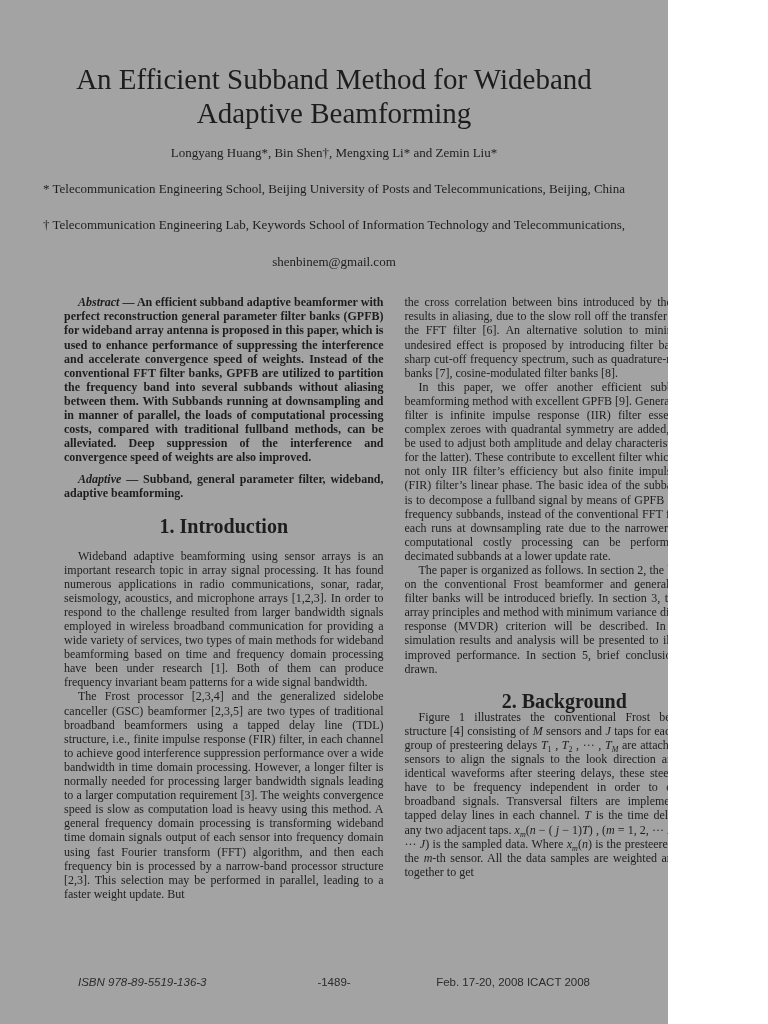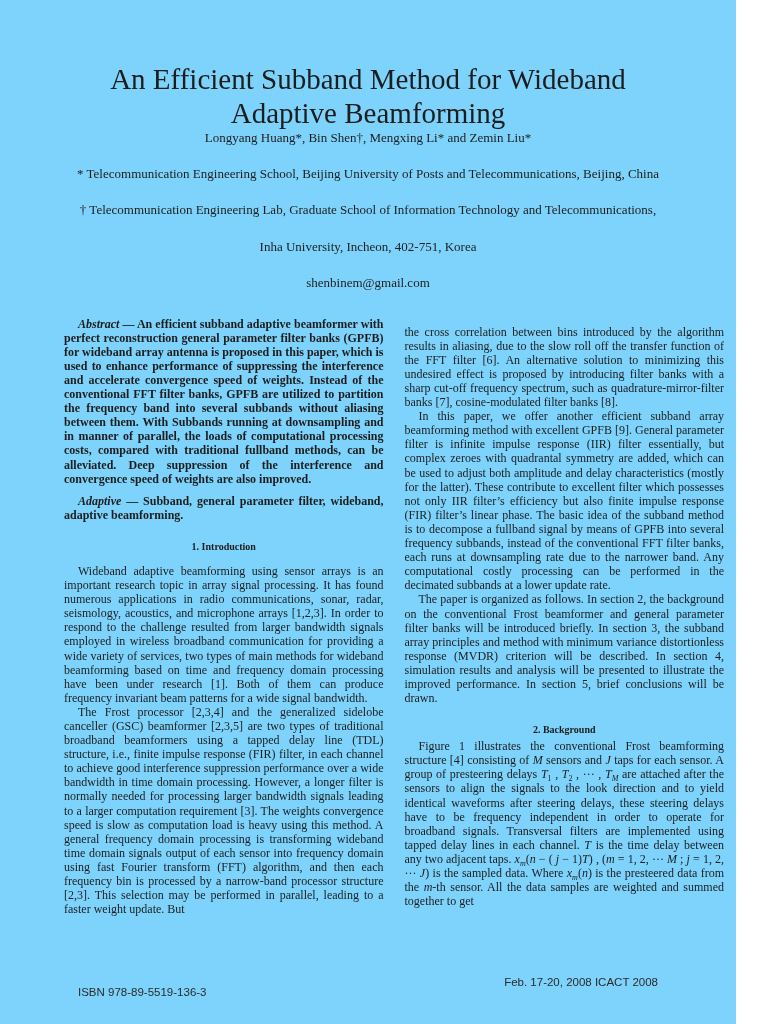--- a/index.html
+++ b/index.html
@@ -1,74 +1,73 @@
 <!DOCTYPE html>
 <html><head>
 <meta charset="utf-8">
 <style>
   * { margin:0; padding:0; box-sizing:border-box; }
   html,body { width:768px; height:1024px; background:#ffffff; }
   .page {
-    position:relative; width:736px; height:1024px;
-    background:#7dd3fc; color:#1d1d1d;
+    position:relative; width:668px; height:1024px;
+    background:#a3a3a3; color:#1d1d1d;
     font-family:"Liberation Serif","DejaVu Serif",serif;
     overflow:hidden;
   }
   .header { padding-top:62px; text-align:center; }
   .title {
     font-size:29px; line-height:34px; font-weight:400;
     width:620px; margin:0 auto; text-align:center;
   }
-  .authors { font-size:13px; line-height:16px; }
+  .authors { margin-top:15px; font-size:13px; line-height:16px; }
   .affils { margin-top:1px; font-size:13px; }
   .affil-line { line-height:16.4px;margin-top:20px; }
   .columns {
     display:flex; gap:21px;
-    width:660px; margin:25px 0 0 64px;align-items:center;
+    width:660px; margin:25px 0 0 64px;
   }
   .col { width:319.5px; flex:0 0 319.5px; }
   .col p {
     text-align:justify; text-justify:inter-word;
     font-size:12px; line-height:14.1px; text-indent:14px;
   }
   .abstract, .keywords {
     font-weight:700; font-size:10.9px; line-height:13.4px;
   }
   .keywords { margin-top:8px; }
   .lead { font-style:italic; }
   .sec-heading {
-    font-size:10px; font-weight:700; text-align:center;
+    font-size:20px; font-weight:700; text-align:center;
     margin-top:17px; line-height:16px;
   }
-  .p-first { margin-top:9px; }
+  .p-first { margin-top:15px; }
   .noindent { text-indent:0 !important; }
   .bg-heading { }
   .bg-p { margin-top:1px; }
   sub { font-size:8px; line-height:0; }
   .footer {
     position:absolute; top:976px; left:0; right:0; height:16px;
     font-family:"Liberation Sans","DejaVu Sans",sans-serif;
     font-size:11.5px; color:#2b2b2b;
   }
-  .footer-isbn { position:absolute; left:78px; top:10px; }
+  .footer-isbn { position:absolute; left:78px; top:0;font-style:italic; }
   .footer-page { position:absolute; left:0; right:0; top:0; text-align:center; }
   .footer-date { position:absolute; right:78px; top:0;margin-left:12px; }
 </style>
 </head>
 <body>
 
 <div class="page">
 
   <div class="header">
     <h1 class="title">An Efficient Subband Method for Wideband Adaptive Beamforming</h1>
     <div class="authors">Longyang Huang*, Bin Shen†, Mengxing Li* and Zemin Liu*</div>
     <div class="affils">
       <div class="affil-line">* Telecommunication Engineering School, Beijing University of Posts and Telecommunications, Beijing, China</div>
-      <div class="affil-line">† Telecommunication Engineering Lab, Graduate School of Information Technology and Telecommunications,</div>
-      <div class="affil-line">Inha University, Incheon, 402-751, Korea</div>
+      <div class="affil-line">† Telecommunication Engineering Lab, Keywords School of Information Technology and Telecommunications,</div>
       <div class="affil-line">shenbinem@gmail.com</div>
     </div>
   </div>
 
   <div class="columns">
 
     <div class="col">
       <p class="abstract"><span class="lead">Abstract</span><span> — An efficient subband adaptive beamformer with perfect reconstruction general parameter filter banks (GPFB) for wideband array antenna is proposed in this paper, which is used to enhance performance of suppressing the interference and accelerate convergence speed of weights. Instead of the conventional FFT filter banks, GPFB are utilized to partition the frequency band into several subbands without aliasing between them. With Subbands running at downsampling and in manner of parallel, the loads of computational processing costs, compared with traditional fullband methods, can be alleviated. Deep suppression of the interference and convergence speed of weights are also improved.</span></p>
 
       <p class="keywords"><span class="lead">Adaptive</span><span> — Subband, general parameter filter, wideband, adaptive beamforming.</span></p>
@@ -86,16 +85,17 @@
 
       <h2 class="sec-heading bg-heading">2. Background</h2>
 
       <p class="bg-p">Figure 1 illustrates the conventional Frost beamforming structure [4] consisting of <i>M</i> sensors and <i>J</i> taps for each sensor. A group of presteering delays <i>T</i><sub>1</sub> , <i>T</i><sub>2</sub> , ··· , <i>T</i><sub><i>M</i></sub> are attached after the sensors to align the signals to the look direction and to yield identical waveforms after steering delays, these steering delays have to be frequency independent in order to operate for broadband signals. Transversal filters are implemented using tapped delay lines in each channel. <i>T</i> is the time delay between any two adjacent taps. <i>x</i><sub><i>m</i></sub>(<i>n</i> − ( <i>j</i> − 1)<i>T</i>) , (<i>m</i> = 1, 2, ··· <i>M</i> ; <i>j</i> = 1, 2, ··· <i>J</i>) is the sampled data. Where <i>x</i><sub><i>m</i></sub>(<i>n</i>) is the presteered data from the <i>m</i>-th sensor. All the data samples are weighted and summed together to get</p>
     </div>
 
   </div>
 
   <div class="footer">
     <span class="footer-isbn">ISBN 978-89-5519-136-3</span>
+    <span class="footer-page">-1489-</span>
     <span class="footer-date">Feb. 17-20, 2008 ICACT 2008</span>
   </div>
 
 </div>
 
 </body></html>

